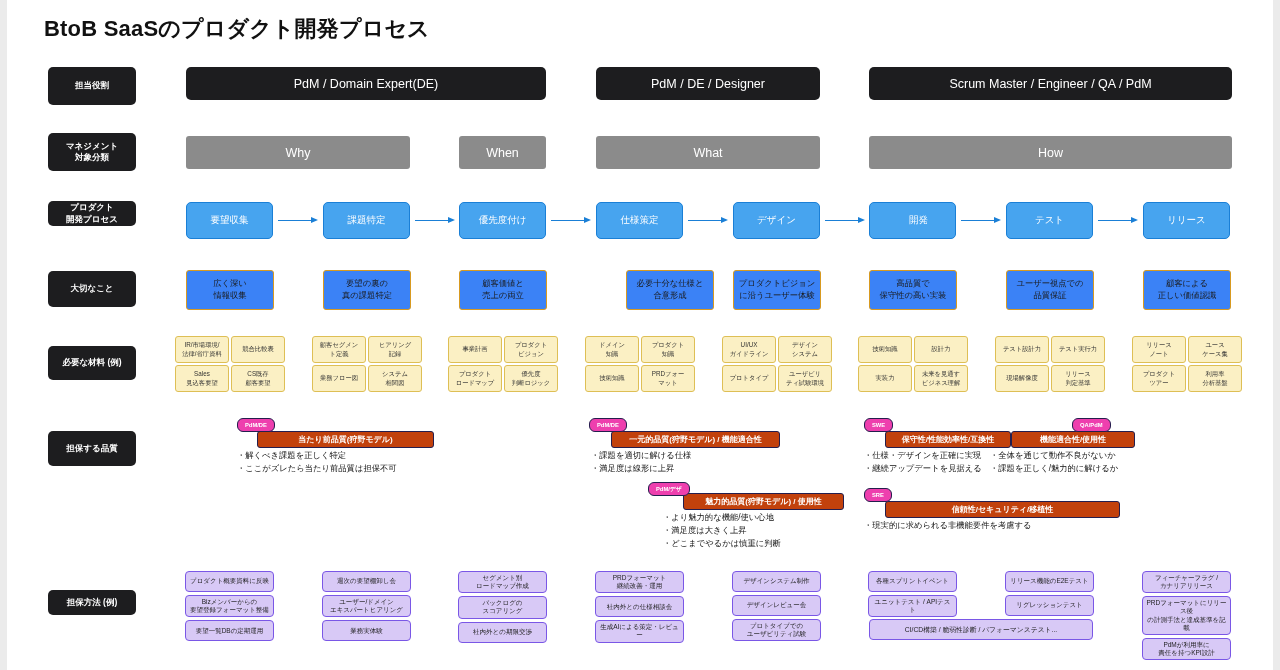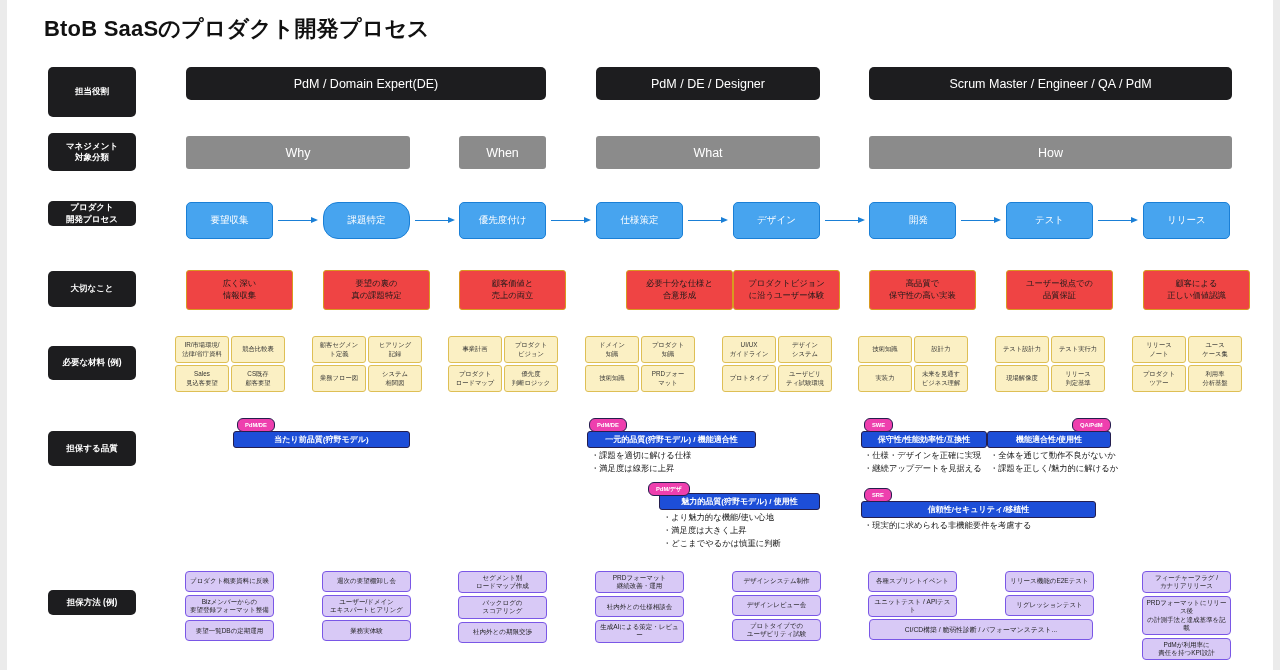--- a/index.html
+++ b/index.html
@@ -55,22 +55,22 @@
     position:absolute;top:220px;width:34px;height:0;
     border-top:1.6px solid #1a7fd6;
   }
   .arrow::after{
     content:"";position:absolute;right:-6px;top:-4.5px;
     border-left:7px solid #1a7fd6;border-top:3.8px solid transparent;border-bottom:3.8px solid transparent;
   }
 
   
   .important-box{
-    position:absolute;top:270px;width:107px;height:40px;
-    background:#ef4444;border:1px solid #d89a20;border-radius:3px;
+    position:absolute;top:270px;width:88px;height:40px;
+    background:#3b82f6;border:1px solid #d89a20;border-radius:3px;
     box-sizing:border-box;color:#1a1a1a;
     display:flex;align-items:center;justify-content:center;text-align:center;
     font-size:8.3px;line-height:1.4;font-weight:500;white-space:pre-line;
   }
 
   
   .mat-grid{
     position:absolute;top:336px;width:112px;
     display:grid;grid-template-columns:54px 54px;gap:2px;
   }
@@ -83,23 +83,23 @@
 
   
   .q-tag{
     position:absolute;z-index:2;height:14px;box-sizing:border-box;
     background:#ee3fae;border:1px solid #241e4e;border-radius:6px;
     color:#fff;font-size:5.8px;font-weight:700;
     display:flex;align-items:center;justify-content:center;padding:0 7px;
   }
   .q-bar{
     position:absolute;z-index:1;height:17px;box-sizing:border-box;
-    background:#1d4ed8;border:1px solid #241e4e;border-radius:3px;
+    background:#c2410c;border:1px solid #241e4e;border-radius:3px;
     color:#fff;font-size:8px;font-weight:700;
-    display:flex;align-items:center;justify-content:center;
+    display:flex;align-items:center;justify-content:center;margin-left:24px;
   }
   .q-bullets{position:absolute;color:#111;}
   .q-bullet{font-size:8.3px;line-height:13px;white-space:nowrap;}
   .q-bullet::before{content:"・";}
 
   
   .method-col{
     position:absolute;top:571px;width:89px;
     display:flex;flex-direction:column;gap:3px;
   }
@@ -118,21 +118,21 @@
 </style>
 </head>
 <body>
 
 <div id="canvas">
   <div class="edge-strip edge-left"></div>
   <div class="edge-strip edge-right"></div>
 
   <div class="page-title">BtoB SaaSのプロダクト開発プロセス</div>
 
-  <div class="side-label" style="top:67px;height:50px;">
+  <div class="side-label" style="top:67px;height:38px;">
       <span>担当役割</span>
     </div>
   <div class="side-label" style="top:133px;height:38px;">
       <span>マネジメント</span>
       <span>対象分類</span>
     </div>
   <div class="side-label" style="top:201px;height:25px;">
       <span>プロダクト</span>
       <span>開発プロセス</span>
     </div>
@@ -153,20 +153,24 @@
   <div class="role-box" style="left:596px;width:224px;">PdM / DE / Designer</div>
   <div class="role-box" style="left:869px;width:363px;">Scrum Master / Engineer / QA / PdM</div>
 
   <div class="mgmt-box" style="left:186px;width:224px;">Why</div>
   <div class="mgmt-box" style="left:459px;width:87px;">When</div>
   <div class="mgmt-box" style="left:596px;width:224px;">What</div>
   <div class="mgmt-box" style="left:869px;width:363px;">How</div>
 
   <div class="q-tag" style="left:237px;top:418px;">PdM/DE</div>
   <div class="q-bar" style="left:233px;top:431px;width:177px;">当たり前品質(狩野モデル)</div>
+  <div class="q-bullets" style="left:237px;top:449px;">
+    <div class="q-bullet">解くべき課題を正しく特定</div>
+    <div class="q-bullet">ここがズレたら当たり前品質は担保不可</div>
+  </div>
 
   <div class="q-tag" style="left:589px;top:418px;">PdM/DE</div>
   <div class="q-bar" style="left:587px;top:431px;width:169px;">一元的品質(狩野モデル) / 機能適合性</div>
   <div class="q-bullets" style="left:591px;top:449px;">
     <div class="q-bullet">課題を適切に解ける仕様</div>
     <div class="q-bullet">満足度は線形に上昇</div>
   </div>
 
   <div class="q-tag" style="left:648px;top:482px;">PdM/デザ</div>
   <div class="q-bar" style="left:659px;top:493px;width:161px;">魅力的品質(狩野モデル) / 使用性</div>
@@ -209,21 +213,21 @@
 見込客要望</div>
       <div class="mat-cell">CS既存
 顧客要望</div>
     </div>
     <div class="method-col" style="left: 185px;">
       <div class="method-box">プロダクト概要資料に反映</div>
       <div class="method-box">Bizメンバーからの
 要望登録フォーマット整備</div>
       <div class="method-box">要望一覧DBの定期運用</div>
     </div>
-    <div class="process-box" style="left: 323px; border-radius: 15px;">課題特定</div>
+    <div class="process-box" style="left: 323px;">課題特定</div>
     <div class="arrow" style="left: 415px;"></div>
     <div class="important-box" style="left: 323px;">要望の裏の
 真の課題特定</div>
     <div class="mat-grid" style="left: 312px;">
       <div class="mat-cell">顧客セグメン
 ト定義</div>
       <div class="mat-cell">ヒアリング
 記録</div>
       <div class="mat-cell">業務フロー図</div>
       <div class="mat-cell">システム

